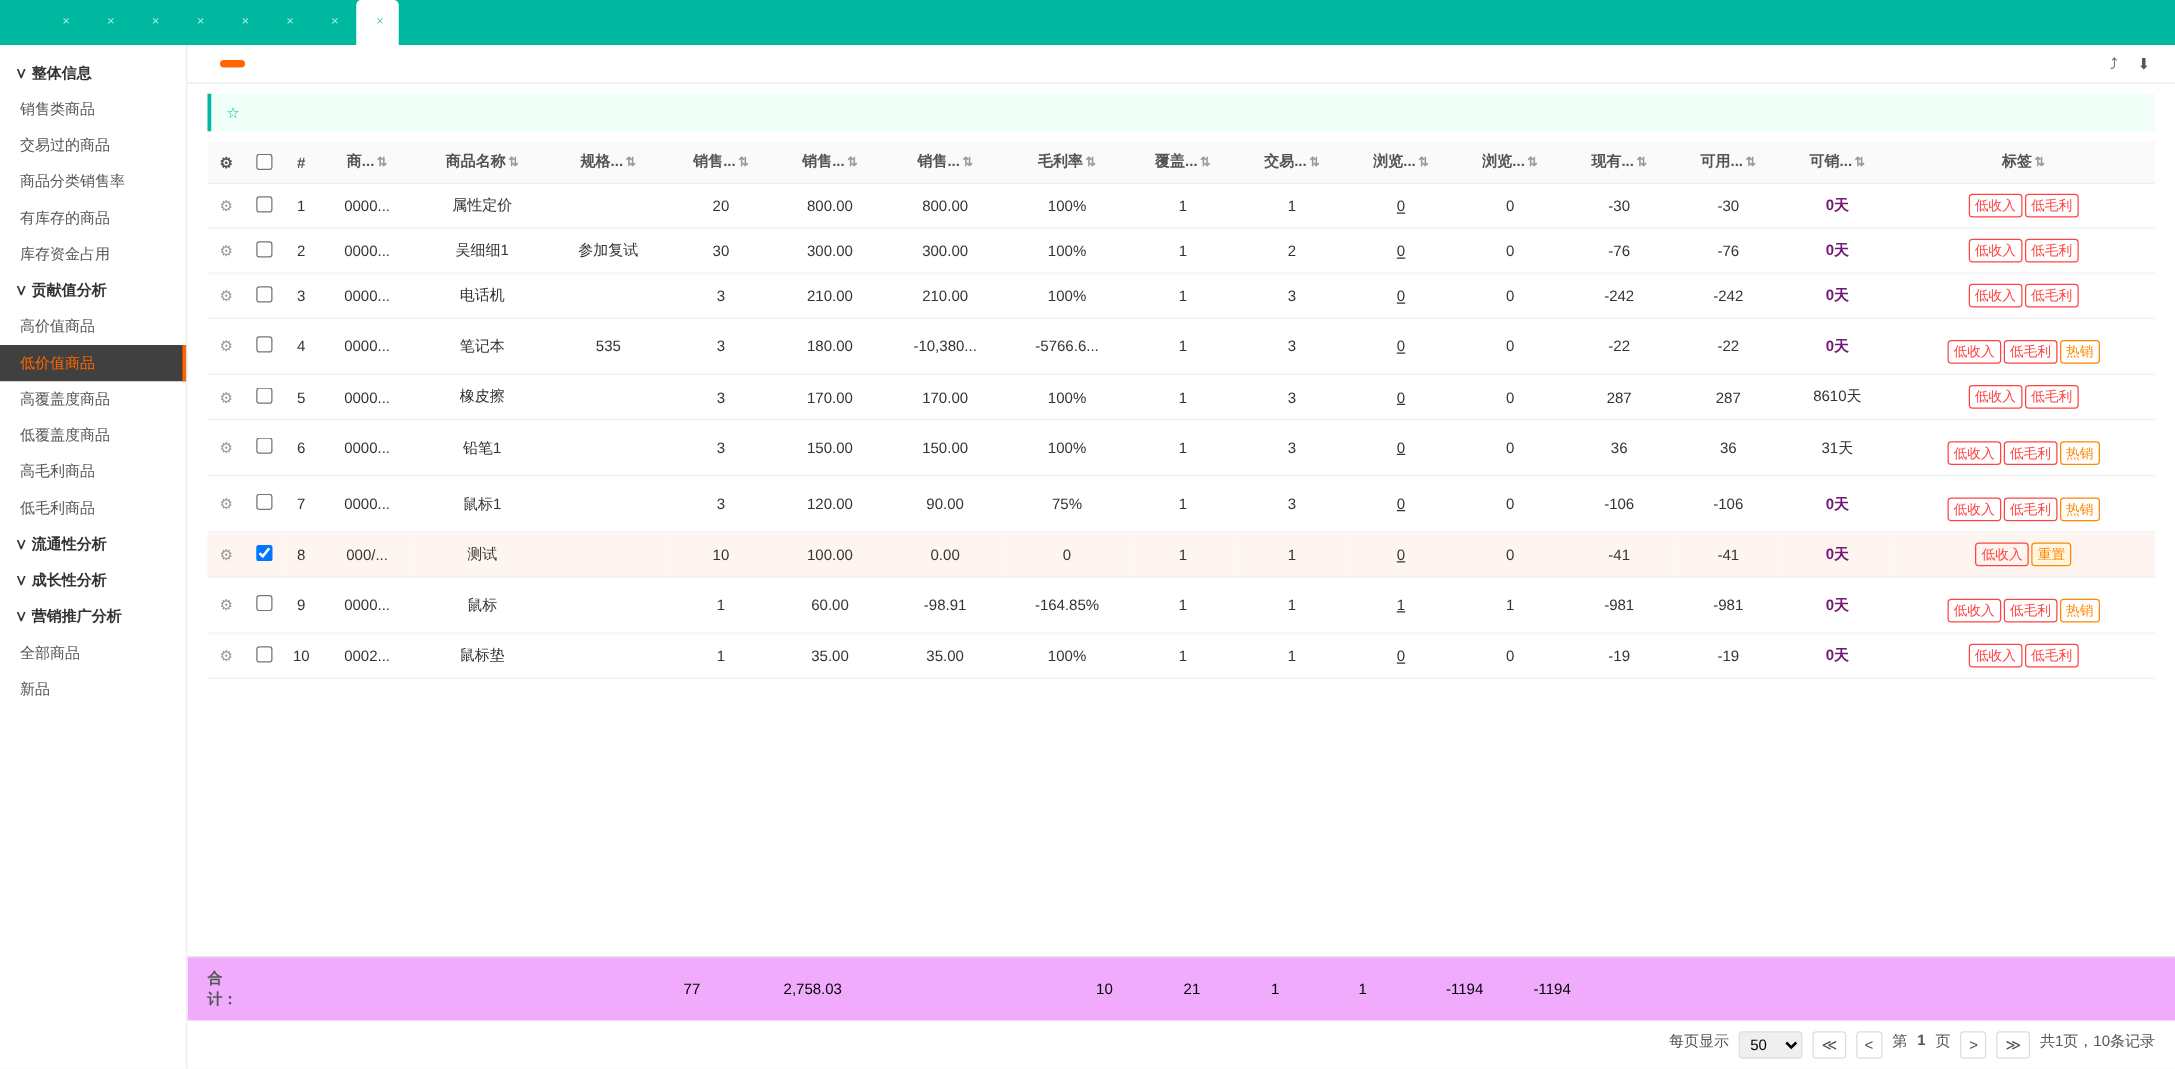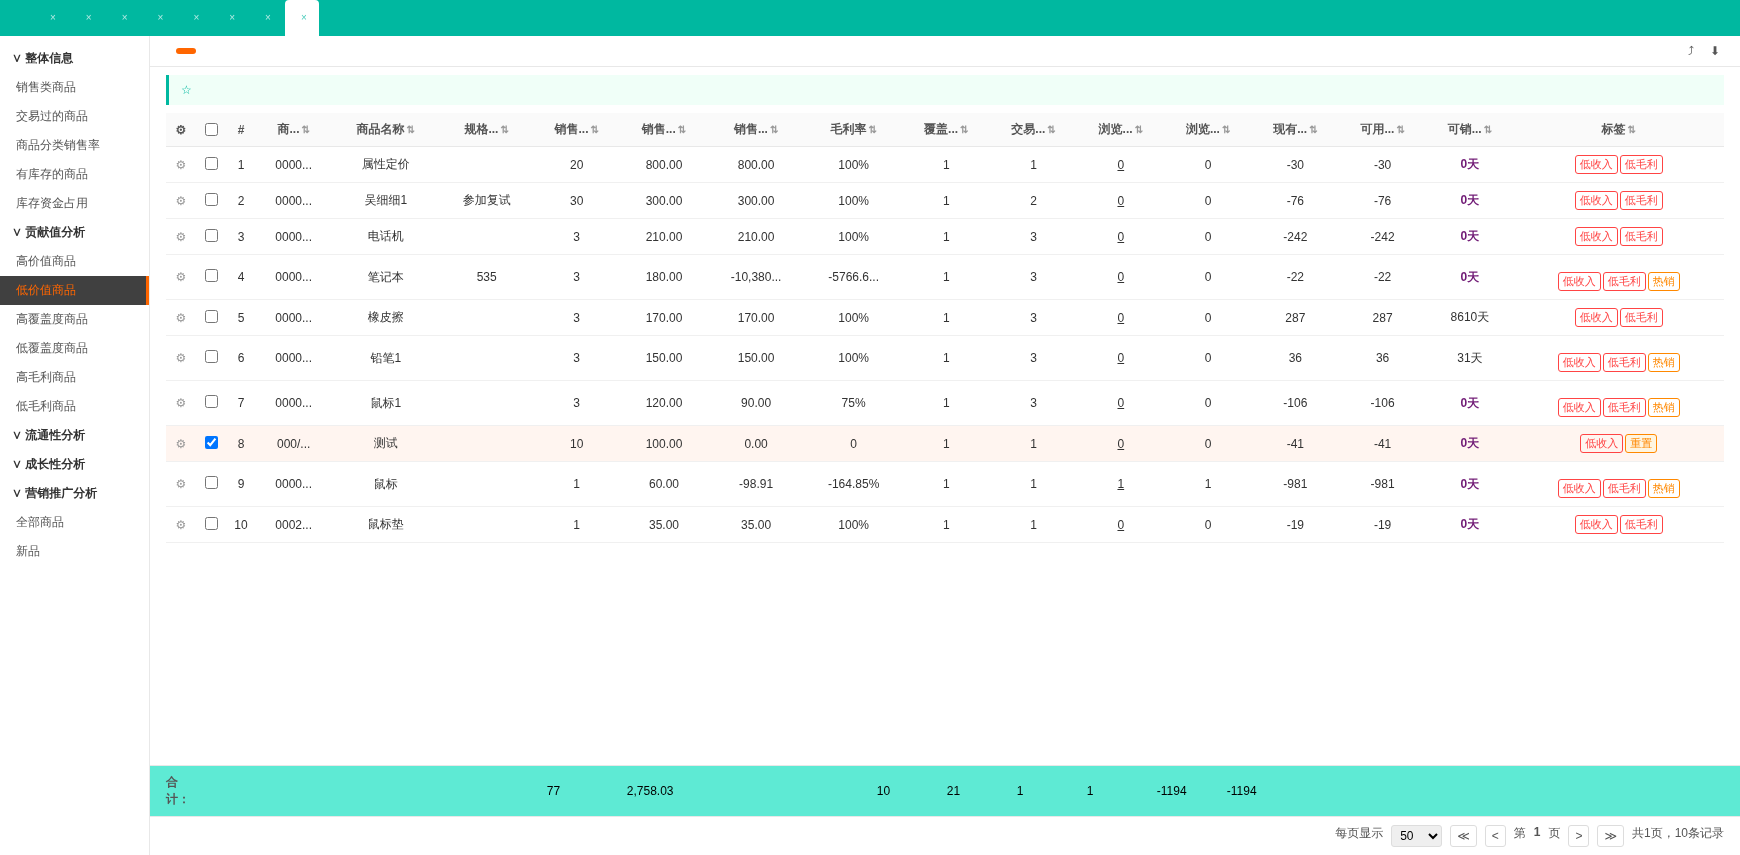--- a/index.html
+++ b/index.html
@@ -76,21 +76,21 @@
     .tag { display: inline-block; border: 1px solid; border-radius: 3px; padding: 1px 4px; margin: 1px; font-size: 11px; }
     .tag-red { color: #ff4444; border-color: #ff4444; }
     .tag-orange { color: #ff8800; border-color: #ff8800; margin-top: 10px; }
     .tag-orange-fill { color: #ff8800; border-color: #ff8800; background: #fff5e0; }
     .days-red { color: #701a75; font-weight: bold; }
     .days-normal { color: #333; }
     .underline { text-decoration: underline; cursor: pointer; }
 
     
     .table-footer {
-      border-top: 1px solid #e8e8e8; background: #5eead4;
+      border-top: 1px solid #e8e8e8; background: #f0abfc;
       padding: 8px 16px; display: flex; align-items: center; flex-shrink: 0;
     }
     .total-label { color: #555; margin-right: 16px; font-weight: bold; }
 
     
     .pagination {
       border-top: 1px solid #e8e8e8; display: flex; 
       justify-content: flex-end; padding: 8px 16px; gap: 8px; flex-shrink: 0;
       background: #fff;
     }

